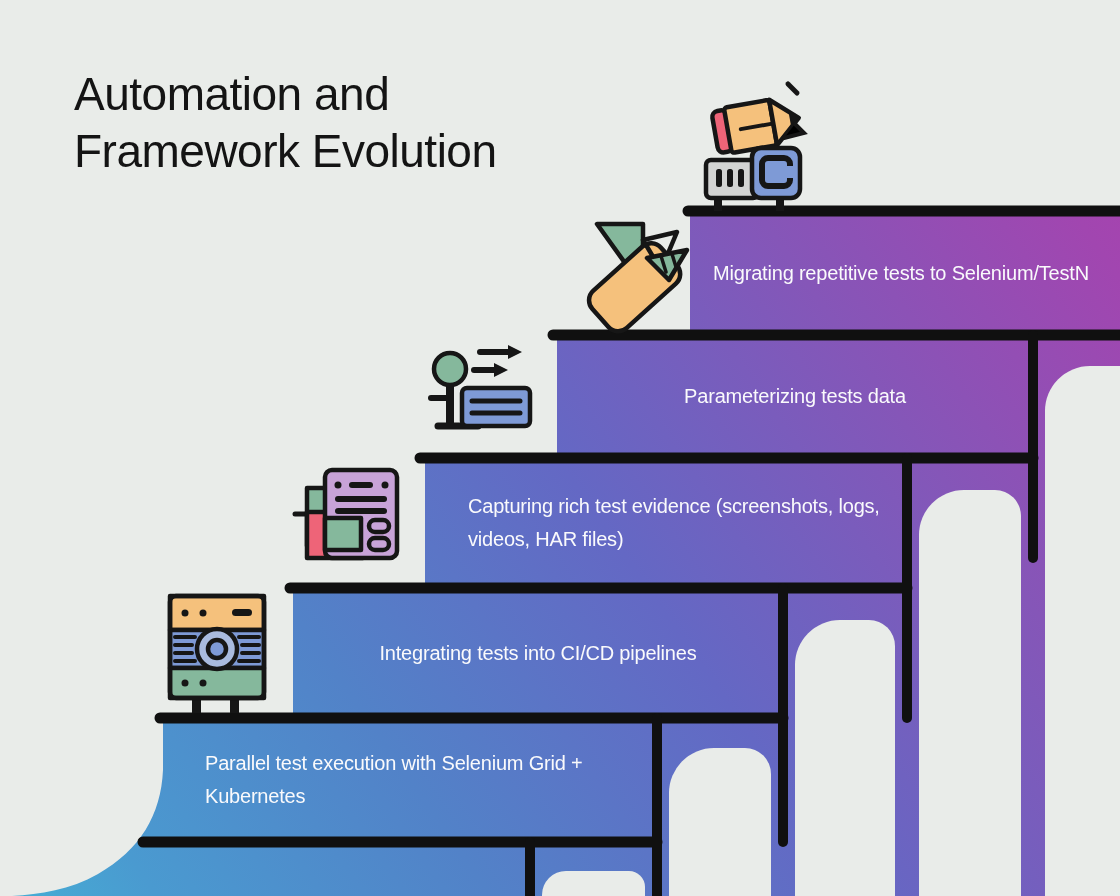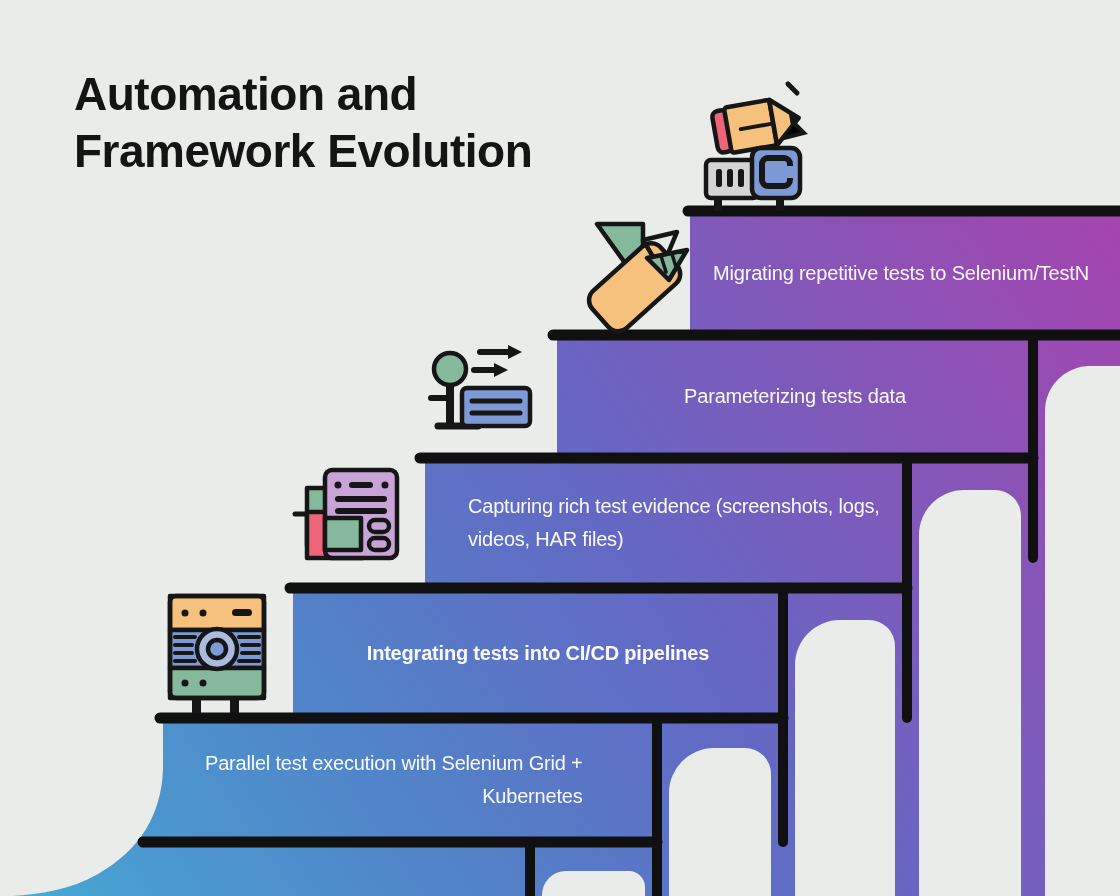--- a/index.html
+++ b/index.html
@@ -13,32 +13,32 @@
        font-family:"Liberation Sans", sans-serif;}
   #stage{position:relative;width:1120px;height:896px;overflow:hidden;}
   #stair-svg{position:absolute;left:0;top:0;}
   .bgfill{fill:var(--bg);}
   .lineStroke{stroke:var(--ink);stroke-width:11;fill:none;stroke-linecap:round;}
   .vStroke{stroke:var(--ink);stroke-width:10;fill:none;stroke-linecap:round;}
   .ic{stroke:var(--ic-ink);stroke-width:4.5;stroke-linejoin:round;stroke-linecap:round;}
   .icthin{stroke:var(--ic-ink);stroke-width:4;stroke-linecap:round;}
   #page-title{
     position:absolute;left:74px;top:66px;width:620px;
-    font-size:46px;line-height:57px;font-weight:700;color:var(--title);
+    font-size:46px;line-height:57px;font-weight:400;color:var(--title);
     letter-spacing:-0.5px;white-space:pre-line;
   }
   .step-label{
     position:absolute;display:flex;flex-direction:column;justify-content:center;
     color:var(--text);font-size:20px;line-height:33px;letter-spacing:-0.2px;
     white-space:pre-line;
   }
   .lbl-center{align-items:center;text-align:center;white-space:nowrap;}
   .lbl-left{align-items:flex-start;text-align:left;}
-  #lbl-parallel      {left:163px;top:718px;width:494px;height:124px;padding-left:42px;box-sizing:border-box;text-align:right;}
-  #lbl-integrating   {left:293px;top:588px;width:490px;height:130px;font-weight:bold;}
+  #lbl-parallel      {left:163px;top:718px;width:494px;height:124px;padding-left:42px;box-sizing:border-box;}
+  #lbl-integrating   {left:293px;top:588px;width:490px;height:130px;}
   #lbl-capturing     {left:425px;top:458px;width:482px;height:130px;padding-left:30px;box-sizing:border-box;margin-left:13px;}
   #lbl-parameterizing{left:557px;top:335px;width:476px;height:123px;}
   #lbl-migrating     {left:690px;top:211px;width:422px;height:124px;text-align:right;}
 </style>
 </head>
 <body>
 
 <div id="stage">
 
   <svg id="stair-svg" width="1120" height="896" viewBox="0 0 1120 896">

